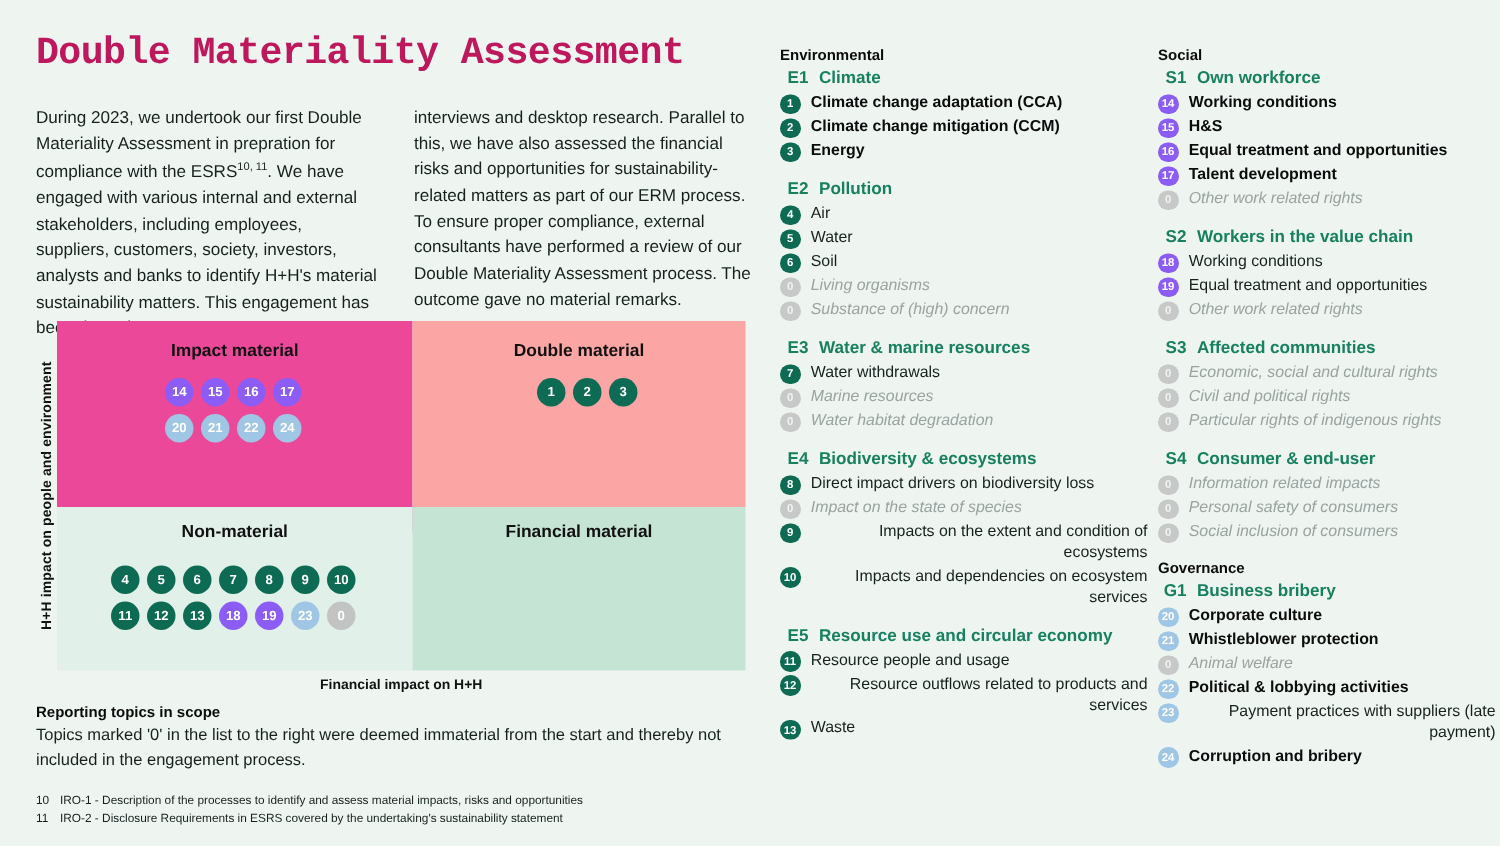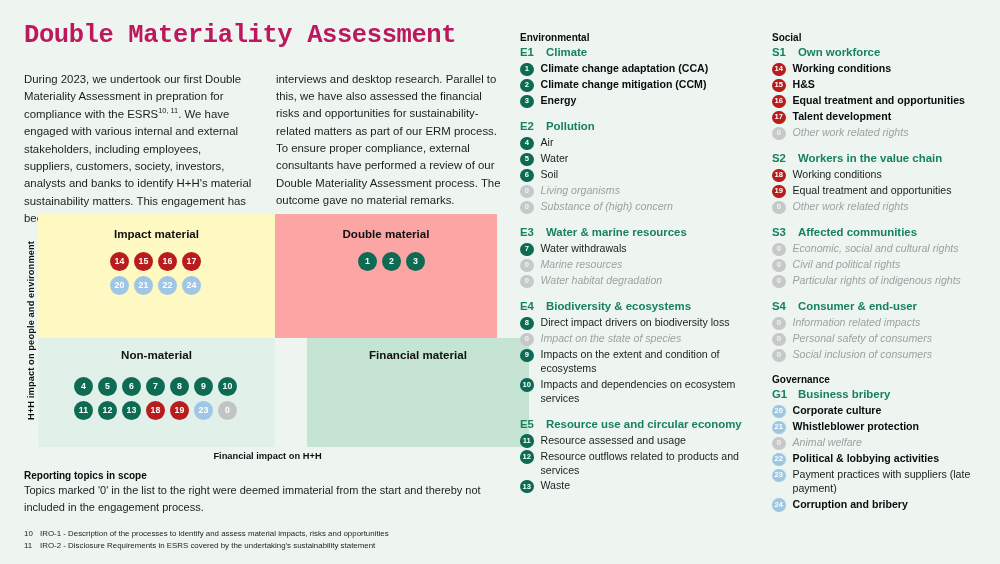--- a/index.html
+++ b/index.html
@@ -28,24 +28,24 @@
     font-size: 11.4px; line-height: 1.52; color: #16211d;
   }
   #intro sup { font-size: 7.4px; vertical-align: super; }
 
   
   #matrix-wrap { position: absolute; left: 24px; top: 214px; width: 473px; height: 247px; }
   #matrix {
     position: absolute; left: 14px; top: 0; width: 459px; height: 233px;
   }
   .quad { position: absolute; }
-  .q-impact    { left: 0;     top: 0;     width: 237px; height: 140px; background: #fef9c3; }
+  .q-impact    { left: 0;     top: 0;     width: 237px; height: 140px; background: #ec4899; }
   .q-double    { left: 237px; top: 0;     width: 222px; height: 124px; background: #fca5a5; }
   .q-non       { left: 0;     top: 124px; width: 237px; height: 109px; background: #e1f0e9; }
-  .q-financial { left: 237px; top: 124px; width: 222px; height: 109px; background: #c5e4d3; margin-left: 32px; }
+  .q-financial { left: 237px; top: 124px; width: 222px; height: 109px; background: #c5e4d3; }
 
   .quad-label {
     position: absolute; width: 100%; text-align: center;
     font-size: 11.6px; font-weight: 700; color: #111; top: 13px;
   }
   .q-non .quad-label, .q-financial .quad-label { top: 10px; }
 
   .y-axis-label {
     position: absolute; left: 0; top: 0; height: 233px; width: 14px;
     display: flex; align-items: center; justify-content: center;
@@ -61,21 +61,21 @@
   }
 
   
   .badge {
     display: inline-flex; align-items: center; justify-content: center;
     border-radius: 50%; color: #fff; font-weight: 700;
     font-size: 9px; line-height: 1;
   }
   .m-badge { width: 19px; height: 19px; font-size: 8.8px; }
   .bg-green  { background: #0c6b52; }
-  .bg-tan    { background: #b91c1c; }
+  .bg-tan    { background: #8b5cf6; }
   .bg-blue   { background: #9fc6e4; }
   .bg-gray   { background: #c2c4c4; }
 
   .dotrow { position: absolute; display: flex; gap: 5px; }
   #r-imp-1 { left: 72px;  top: 38px; }
   #r-imp-2 { left: 72px;  top: 62px; }
   #r-dbl-1 { left: 320px; top: 38px; }
   #r-non-1 { left: 36px;  top: 163px; }
   #r-non-2 { left: 36px;  top: 187px; }
 
@@ -89,21 +89,21 @@
   .fn .num { width: 11px; flex: none; }
 
   
   .topic-col { position: absolute; top: 32px; }
   #col-env { left: 520px; width: 245px; }
   #col-soc { left: 772px; width: 225px; }
 
   .col-head {
     font-size: 10px; font-weight: 700; color: #0b0c0c; margin-bottom: 3px;
   }
-  .group { margin-bottom: 12px; }
+  .group { margin-bottom: 12px; text-align: right; }
   .group-head {
     display: flex; gap: 7px; align-items: baseline;
     font-size: 11.4px; font-weight: 700; color: #17805f; margin-bottom: 3px;
   }
   .group-head .code { width: 19px; flex: none; }
   .topic {
     display: flex; gap: 7px; align-items: flex-start; margin-bottom: 1px;
   }
   .topic .badge { width: 13.5px; height: 13.5px; font-size: 7.6px; flex: none; margin-top: 1.5px; }
   .topic .txt { font-size: 10.6px; line-height: 1.36; color: #16211d; }
@@ -286,21 +286,21 @@
           <span class="txt">Impacts and dependencies on ecosystem services</span>
         </div>
       </div>
       <div class="group">
         <div class="group-head">
           <span class="code">E5</span>
           <span>Resource use and circular economy</span>
         </div>
         <div class="topic ">
           <span class="badge bg-green">11</span>
-          <span class="txt">Resource assessed and usage</span>
+          <span class="txt">Resource people and usage</span>
         </div>
         <div class="topic ">
           <span class="badge bg-green">12</span>
           <span class="txt">Resource outflows related to products and services</span>
         </div>
         <div class="topic ">
           <span class="badge bg-green">13</span>
           <span class="txt">Waste</span>
         </div>
       </div>

